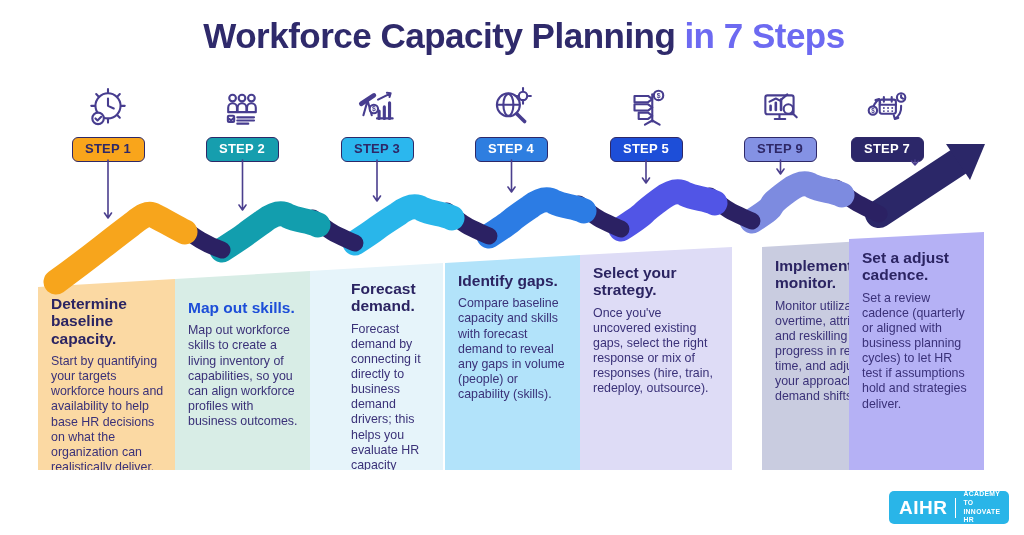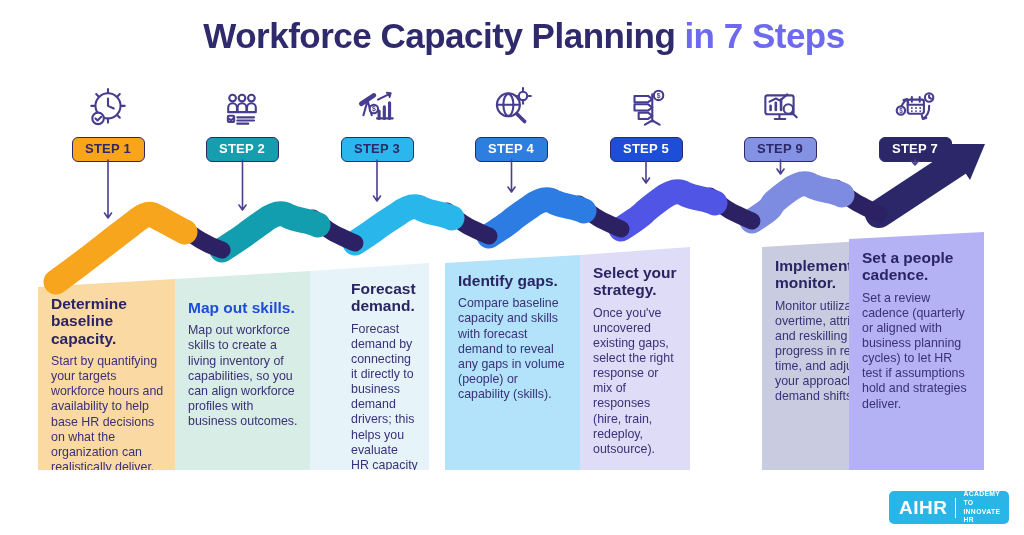--- a/index.html
+++ b/index.html
@@ -17,23 +17,23 @@
     text-align:center;letter-spacing:0.2px;}
   
   .ribbon-svg{position:absolute;left:0;top:0;width:1024px;height:535px;pointer-events:none;}
   
   .col{position:absolute;top:232px;height:238px;box-sizing:border-box;
     padding-left:13px;padding-right:10px;}
   .col h3{font-size:15.5px;font-weight:700;margin:0 0 7px;line-height:1.12;}
   .col p{font-size:12.4px;margin:0;line-height:1.22;}
   .c0{left:38px;width:137px;clip-path:polygon(0 55px,100% 47px,100% 100%,0 100%);padding-top:63px;}
   .c1{left:175px;width:135px;clip-path:polygon(0 47px,100% 39px,100% 100%,0 100%);padding-top:55px;}
-  .c2{left:310px;width:119px;clip-path:polygon(0 39px,100% 31px,100% 100%,0 100%);padding-top:48px;padding-left:41px;}
+  .c2{left:310px;width:133px;clip-path:polygon(0 39px,100% 31px,100% 100%,0 100%);padding-top:48px;padding-left:41px;}
   .c3{left:445px;width:135px;clip-path:polygon(0 31px,100% 23px,100% 100%,0 100%);padding-top:40px;}
-  .c4{left:580px;width:110px;clip-path:polygon(0 23px,100% 15px,100% 100%,0 100%);padding-top:32px;}
+  .c4{left:580px;width:152px;clip-path:polygon(0 23px,100% 15px,100% 100%,0 100%);padding-top:32px;}
   .c5{left:714px;width:135px;clip-path:polygon(0 15px,100% 7px,100% 100%,0 100%);padding-top:25px;}
   .c6{left:849px;width:135px;clip-path:polygon(0 7px,100% 0,100% 100%,0 100%);padding-top:17px;}
   
   .logo{position:absolute;left:889px;top:491px;width:120px;height:33px;border-radius:5px;
     display:flex;align-items:center;color:#fff;}
   .logo .brand{font-size:19px;font-weight:800;padding:0 8px 0 10px;letter-spacing:0.5px;}
   .logo .divider{width:1px;height:20px;background:#ffffff;}
   .logo .tag{padding-left:7px;font-size:6.8px;font-weight:700;line-height:1.3;letter-spacing:0.35px;}
   .ic{stroke:#473D8F;fill:none;stroke-width:2;stroke-linecap:round;stroke-linejoin:round;}
 </style>
@@ -125,21 +125,21 @@
         <path d="M13 23v-4M18 23v-7M23 23v-10" stroke-width="2.5"></path>
         <path d="M12 15l6-3 4 2 7-6"></path>
         <path d="M17 31.5h10M21.5 27.5v4"></path>
         <circle cx="30" cy="22" r="4.5" fill="#ffffff"></circle>
         <path d="M33.5 25.5l4.5 4.5"></path>
       </svg>
     </div>
     <div class="badge" style="background: rgb(132, 146, 228); color: rgb(46, 40, 103); border-color: rgb(46, 40, 103);">STEP 9</div>
   </div>
 
-  <div class="step-head" style="left:867px">
+  <div class="step-head" style="left:839px">
     <div class="step-icon">
       <svg class="ic" width="46" height="46" viewBox="0 0 44 44">
         <path d="M8.5 25a14 14 0 0 1 6-12.5M11 13.5l3.5-1 1 3.5"></path>
         <path d="M35.5 19a14 14 0 0 1-6 12.5M32.8 30.5l-3.3 1-1-3.5"></path>
         <rect x="15" y="13" width="15.5" height="13.5" rx="2"></rect>
         <path d="M15 18h15.5M19 10.5V15M26.5 10.5V15"></path>
         <circle cx="19" cy="21" r="0.9" fill="#473D8F" stroke="none"></circle>
           <circle cx="23" cy="21" r="0.9" fill="#473D8F" stroke="none"></circle>
           <circle cx="27" cy="21" r="0.9" fill="#473D8F" stroke="none"></circle>
         <circle cx="19" cy="24" r="0.9" fill="#473D8F" stroke="none"></circle>
@@ -172,21 +172,21 @@
   </div>
   <div class="col c4" style="background: rgb(222, 220, 246);">
     <h3 style="color: rgb(43, 36, 98);">Select your strategy.</h3>
     <p style="color: rgb(58, 49, 120);">Once you've uncovered existing gaps, select the right response or mix of responses (hire, train, redeploy, outsource).</p>
   </div>
   <div class="col c5" style="background: rgb(201, 204, 224); margin-left: 48px;">
     <h3 style="color: rgb(43, 36, 98);">Implement and monitor.</h3>
     <p style="color: rgb(58, 49, 120);">Monitor utilization, overtime, attrition, and reskilling progress in real time, and adjust your approach as demand shifts.</p>
   </div>
   <div class="col c6" style="background: rgb(181, 177, 245);">
-    <h3 style="color: rgb(43, 36, 98);">Set a people cadence.</h3>
+    <h3 style="color: rgb(43, 36, 98);">Set a adjust cadence.</h3>
     <p style="color: rgb(58, 49, 120);">Set a review cadence (quarterly or aligned with business planning cycles) to let HR test if assumptions hold and strategies deliver.</p>
   </div>
 
   <svg class="ribbon-svg" viewBox="0 0 1024 535">
     <g fill="none" stroke-linecap="round" stroke-linejoin="round">
 
       <path stroke-width="28" d="M879 214L958 162" style="stroke: rgb(43, 39, 104);"></path>
       <polygon points="985,144 970,180 946,144" stroke="none" style="fill: rgb(43, 39, 104);"></polygon>
       <path stroke-width="17" d="M836 188C858 205 859 204 879 214" style="stroke: rgb(43, 33, 99);"></path>
 

